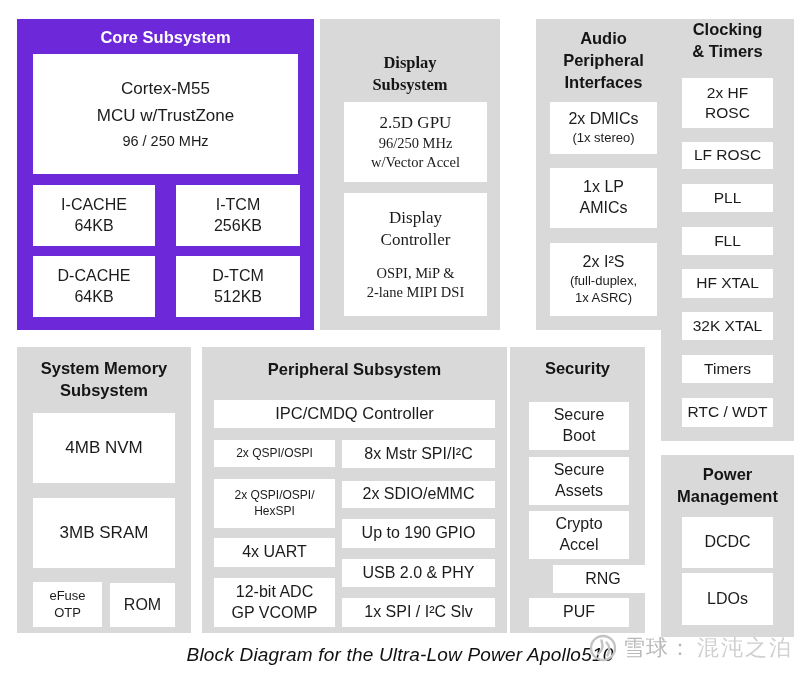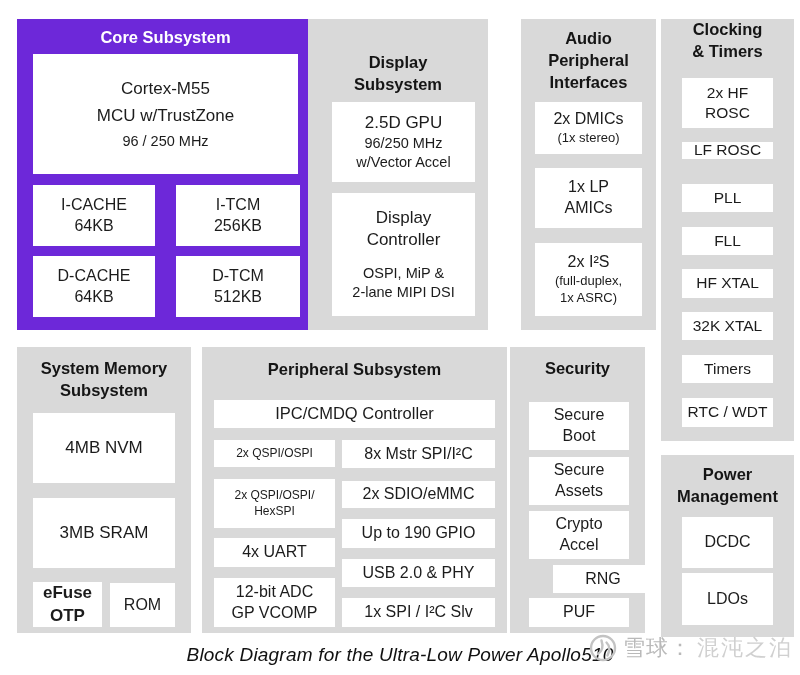--- a/index.html
+++ b/index.html
@@ -12,21 +12,21 @@
   .sec-h { font-weight:bold; font-size:16.5px; text-align:center; color:#151515; line-height:1.32; }
   .core-h { font-weight:bold; font-size:16.5px; text-align:center; color:#ffffff; line-height:1.3; }
   .box {
     position:absolute; background:#ffffff; display:flex; flex-direction:column;
     align-items:center; justify-content:center; text-align:center; line-height:1.3;
   }
   .f17 { font-size:17px; }
   .f165 { font-size:16.5px; }
   .f16 { font-size:16px; }
   .f155 { font-size:15.5px; }
-  .f15 { font-size:17px;font-weight:bold; }
+  .f15 { font-size:13px; }
   .f145 { font-size:14.5px; }
   .f14 { font-size:12px; }
   .f13 { font-size:13px; }
   .sp { line-height:1.62; }
   .gap { margin-top:13px; }
   .caption {
     position:absolute; left:0; top:644px; width:800px; text-align:center;
     font-style:italic; font-size:19px; color:#111; letter-spacing:0.2px;
   }
   .watermark {
@@ -59,39 +59,39 @@
     <div class="box f16" style="left:16px;top:237px;width:122px;height:61px;">
       <div>D-CACHE</div>
       <div>64KB</div>
     </div>
     <div class="box f16" style="left:159px;top:237px;width:124px;height:61px;">
       <div>D-TCM</div>
       <div>512KB</div>
     </div>
   </div>
 
-  <div class="sec" style="left:308px;top:19px;width:180px;height:311px;">
+  <div class="sec" style="left:320px;top:19px;width:180px;height:311px;font-family:Liberation Serif, serif;">
     <div class="sec-h" style="padding-top:33px;">
       <div>Display</div>
       <div>Subsystem</div>
     </div>
     <div class="box" style="left:24px;top:83px;width:143px;height:80px;">
       <div class="f17">2.5D GPU</div>
       <div class="f145">96/250 MHz</div>
       <div class="f145">w/Vector Accel</div>
     </div>
     <div class="box" style="left:24px;top:174px;width:143px;height:123px;">
       <div class="f17">Display</div>
       <div class="f17">Controller</div>
       <div class="f145 gap">OSPI, MiP &amp;</div>
       <div class="f145">2-lane MIPI DSI</div>
     </div>
   </div>
 
-  <div class="sec" style="left:521px;top:19px;width:135px;height:311px;">
+  <div class="sec" style="left:536px;top:19px;width:135px;height:311px;">
     <div class="sec-h" style="padding-top:9px;">
       <div>Audio</div>
       <div>Peripheral</div>
       <div>Interfaces</div>
     </div>
     <div class="box" style="left:14px;top:83px;width:107px;height:52px;">
       <div class="f16">2x DMICs</div>
       <div class="f13">(1x stereo)</div>
     </div>
     <div class="box f16" style="left:14px;top:149px;width:107px;height:60px;">
@@ -107,21 +107,21 @@
 
   <div class="sec" style="left:661px;top:19px;width:133px;height:422px;">
     <div class="sec-h" style="">
       <div>Clocking</div>
       <div>&amp; Timers</div>
     </div>
     <div class="box f155" style="left:21px;top:59px;width:91px;height:50px;">
       <div>2x HF</div>
       <div>ROSC</div>
     </div>
-    <div class="box f155" style="left:21px;top:123px;width:91px;height:17px;">
+    <div class="box f155" style="left:21px;top:123px;width:91px;height:27px;">
       <div>LF ROSC</div>
     </div>
     <div class="box f155" style="left:21px;top:165px;width:91px;height:28px;">
       <div>PLL</div>
     </div>
     <div class="box f155" style="left:21px;top:208px;width:91px;height:28px;">
       <div>FLL</div>
     </div>
     <div class="box f155" style="left:21px;top:250px;width:91px;height:29px;">
       <div>HF XTAL</div>

